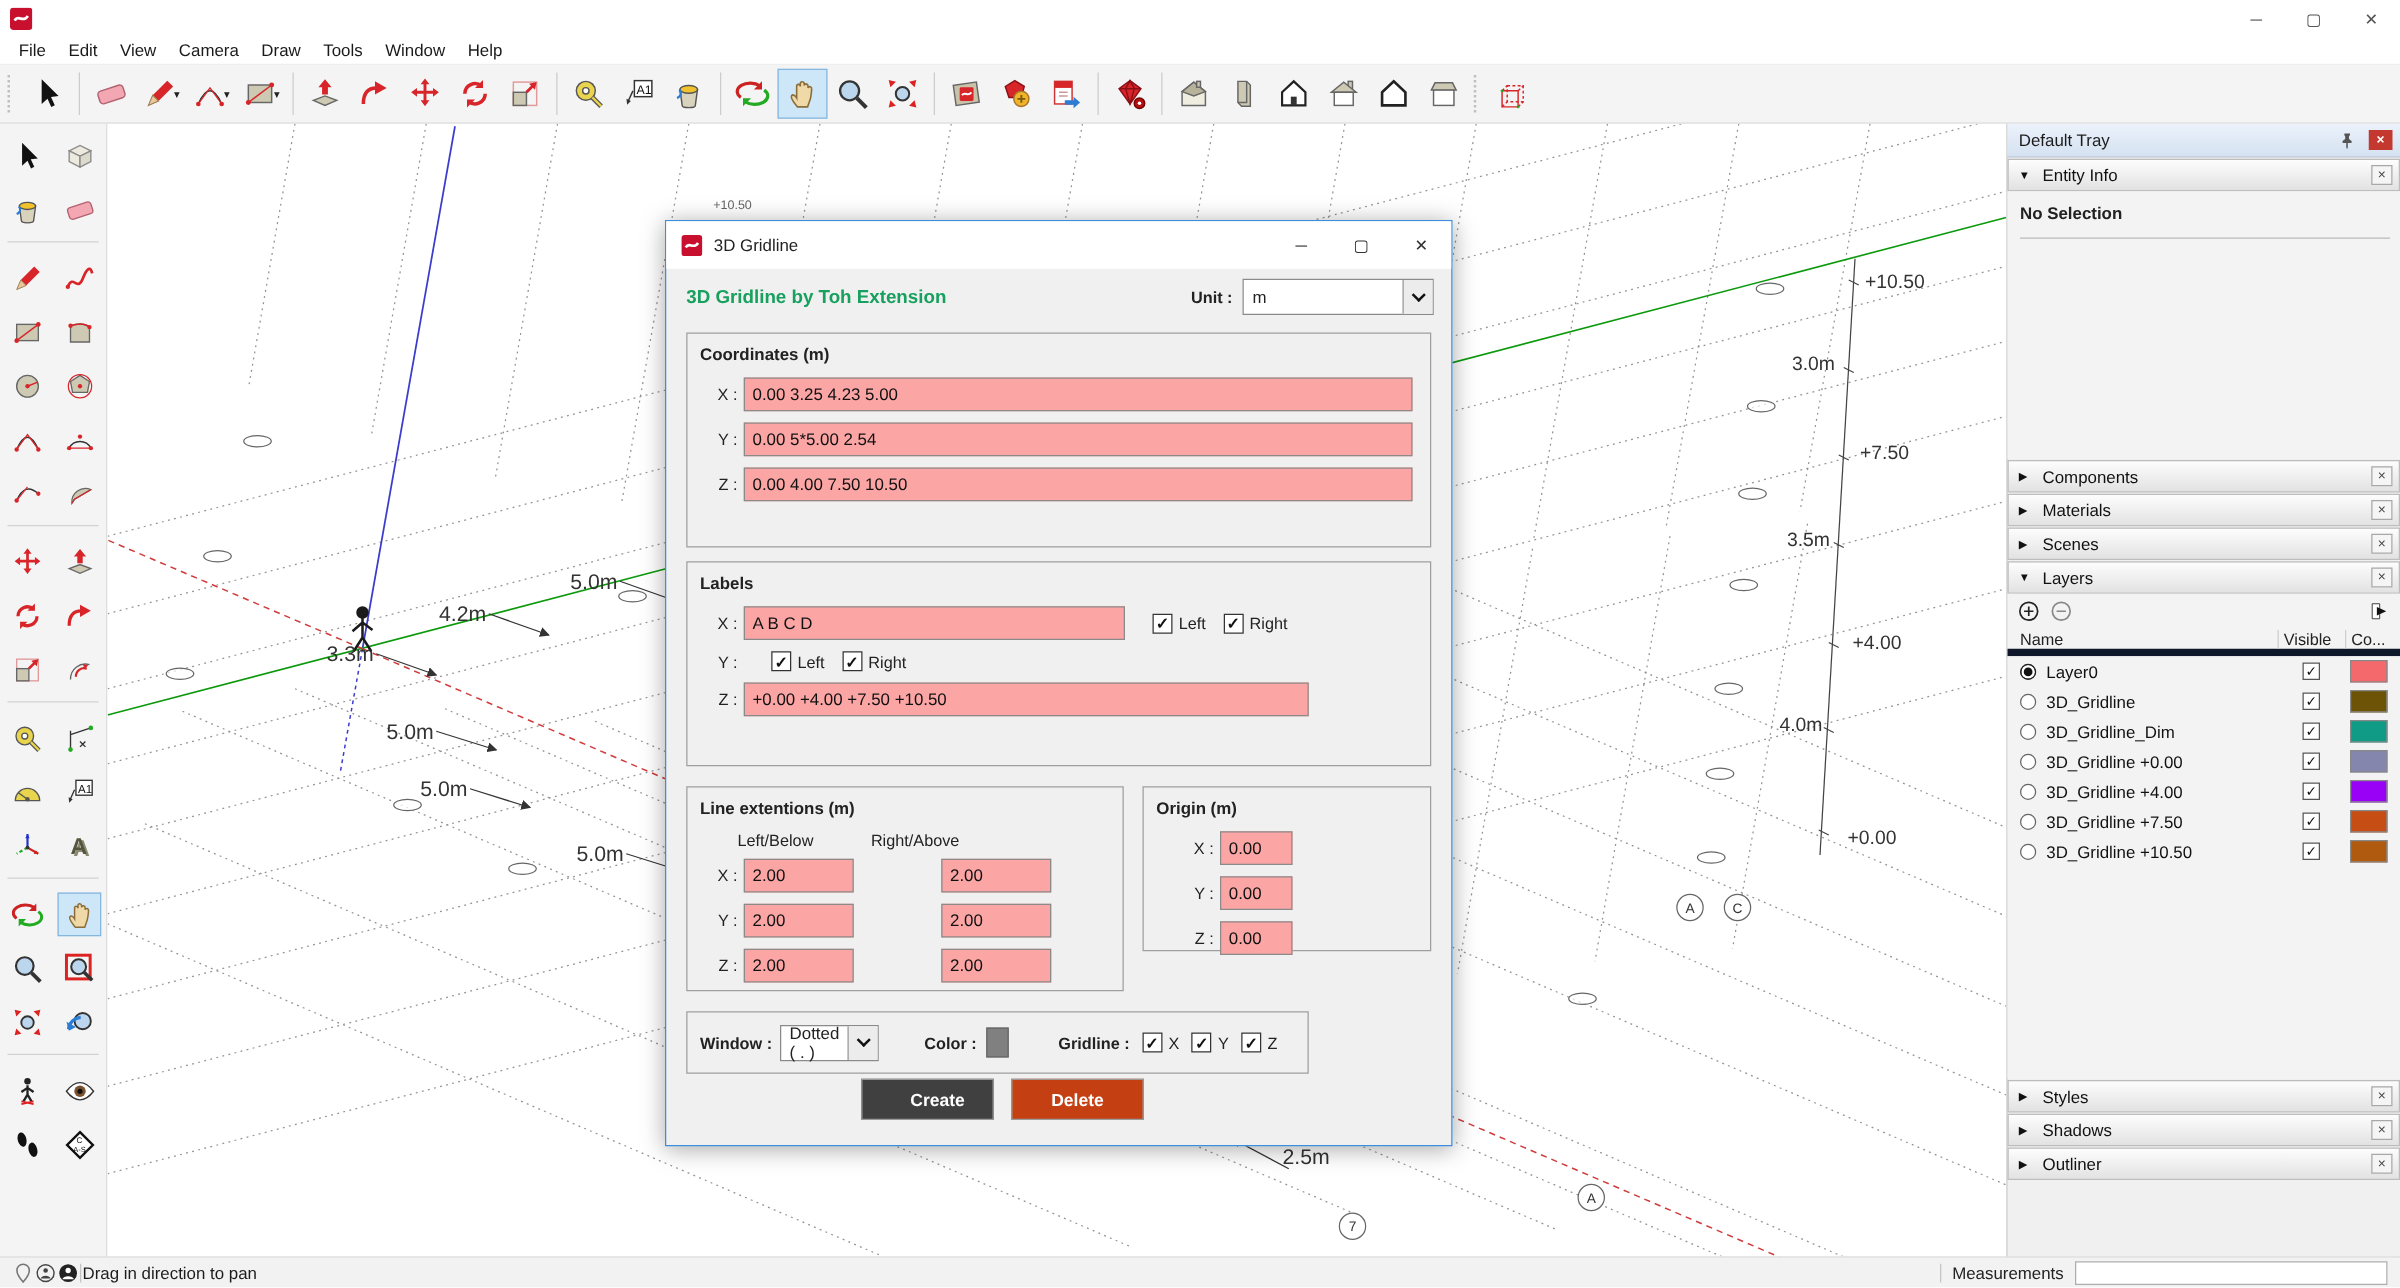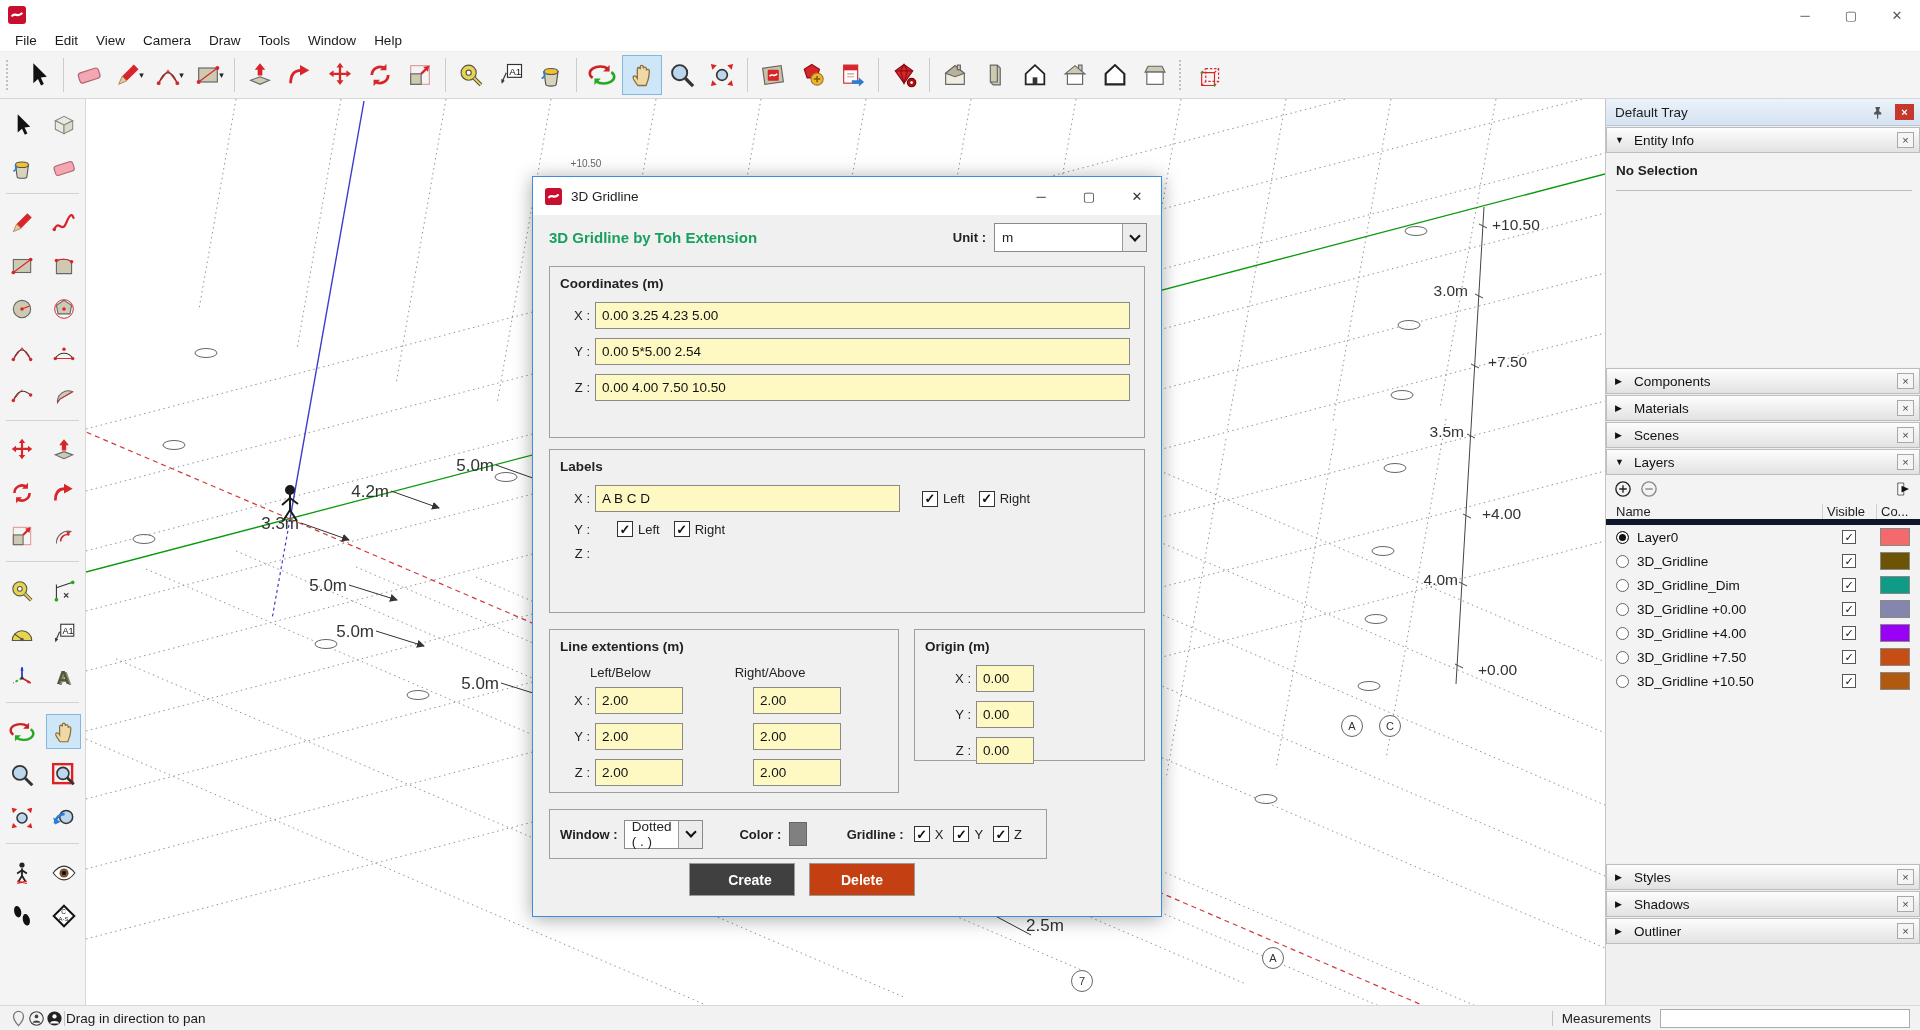--- a/index.html
+++ b/index.html
@@ -41,27 +41,27 @@
 .chev{width:8px;height:8px;border-left:2px solid #111;border-bottom:2px solid #111;transform:rotate(-45deg);margin-top:-4px}
 .grp{position:absolute;border:1px solid #9e9e9e;background:#f0f0f0}
 .grp .gt{font-size:13.5px;font-weight:bold;margin:9px 0 11px 10px}
 .grp-coords{left:16px;top:89px;width:596px;height:172px}
 .grp-labels{left:16px;top:272px;width:596px;height:164px}
 .grp-ext{left:16px;top:452px;width:350px;height:164px}
 .grp-origin{left:381px;top:452px;width:231px;height:132px}
 .grp-pattern{left:16px;top:632px;width:498px;height:50px;display:flex;align-items:center;padding:0 10px}
 .frow{display:flex;align-items:center;margin:0 14px 9px 14px}
 .flab{width:26px;text-align:right;margin-right:5px;font-size:13px;flex:none}
-.txt{height:27px;border:1px solid #8a8a8a;background:#fef9c3;font-size:13.5px;padding:0 6px;font-family:"Liberation Sans",sans-serif;color:#111}
+.txt{height:27px;border:1px solid #8a8a8a;background:#fca5a5;font-size:13.5px;padding:0 6px;font-family:"Liberation Sans",sans-serif;color:#111}
 .grp-coords .txt{width:536px}
 .w-xy{width:305px}.w-z{width:452px}
 .grp-ext .txt{width:88px}
 .ext2{margin-left:70px}
 .extcols{display:flex;font-size:13px;margin:0 0 7px 40px}
-.extcols span:nth-child(2){margin-left:84px}
+.extcols span:nth-child(2){margin-left:46px}
 .grp-origin .flab{width:42px}
 .grp-origin .txt{width:58px}
 .cb{width:16px;height:16px;border:1px solid #333;background:#fff;display:inline-flex;align-items:center;justify-content:center;font-size:13px;font-weight:bold;color:#111;flex:none}
 .cb.on::after{content:"✓"}
 .cblab{margin:0 14px 0 5px;font-size:13px}
 .blab{font-weight:bold;font-size:13px;white-space:nowrap}
 .swatch38{width:38px;height:24px;border:1px solid #666;margin-left:8px}
 .btn{position:absolute;width:106px;height:33px;color:#fff;font-weight:bold;font-size:14px;display:flex;align-items:center;justify-content:center;border:1px solid #9a9a9a;cursor:default}
 .btn-create{left:156px;top:686px}
 .btn-delete{left:276px;top:686px}
@@ -1102,20 +1102,21 @@
     </div>
     <div class="frow">
       <span class="flab">Y :</span>
       <span class="cb on" style="margin-left:22px"></span>
         <span class="cblab">Left</span>
       <span class="cb on"></span>
         <span class="cblab">Right</span>
     </div>
     <div class="frow">
       <span class="flab">Z :</span>
+      <input class="txt w-z" value="+0.00 +4.00 +7.50 +10.50" style="">
     </div>
   </div>
 
   <div class="grp grp-ext">
     <div class="gt">Line extentions (m)</div>
     <div class="extcols">
       <span>Left/Below</span>
       <span>Right/Above</span>
     </div>
     <div class="frow">

